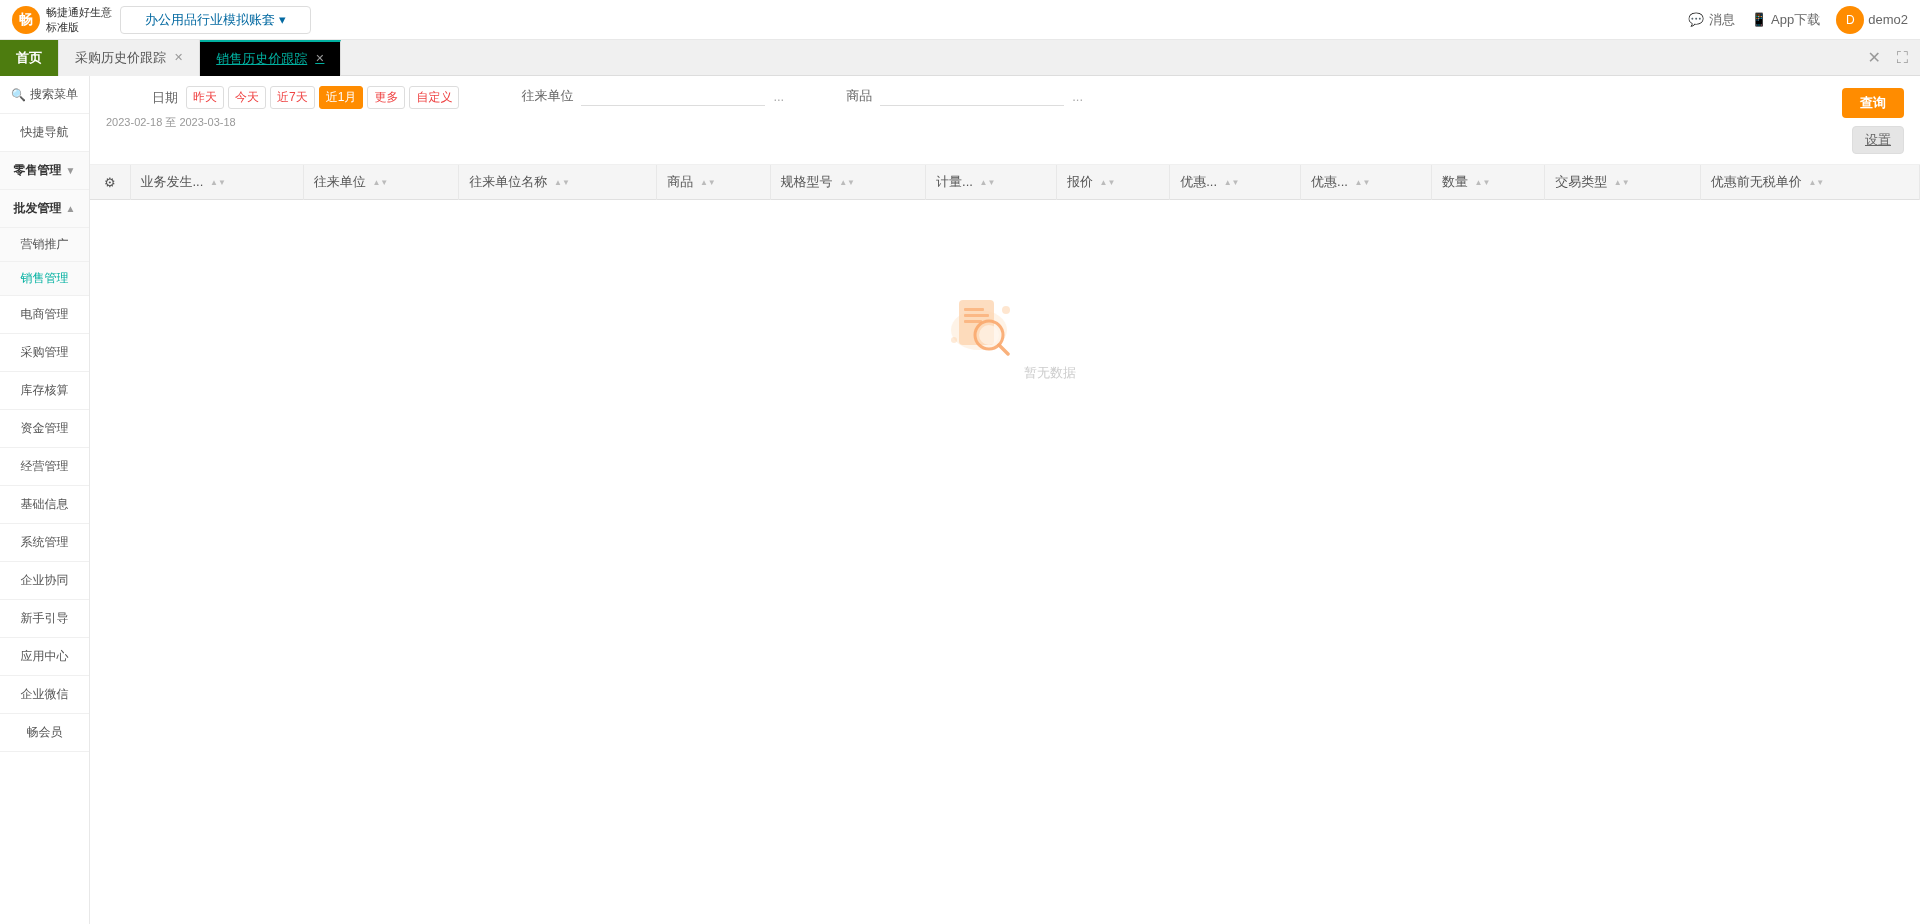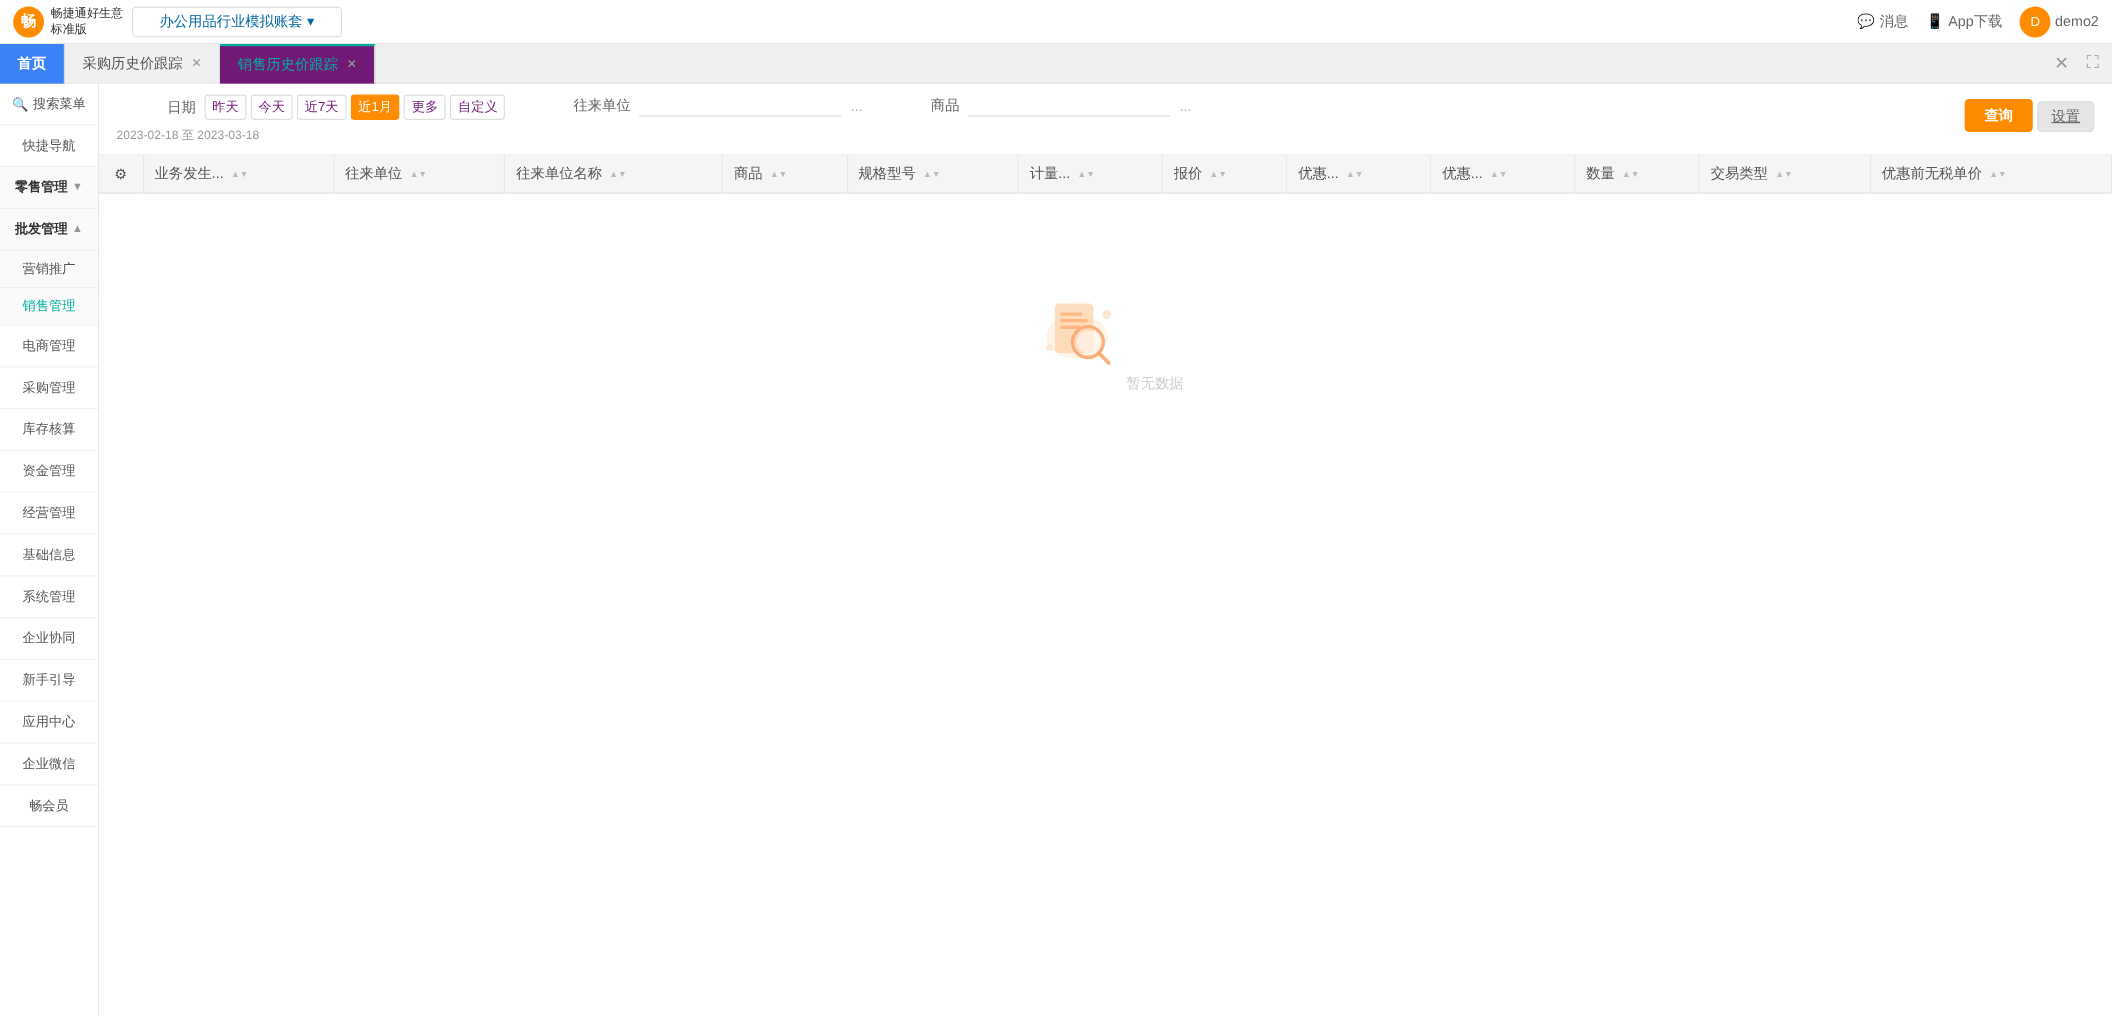--- a/index.html
+++ b/index.html
@@ -97,26 +97,27 @@
       align-items: center;
       padding: 0 16px;
       cursor: pointer;
       font-size: 13px;
       gap: 6px;
       border-right: 1px solid #ddd;
       background: #f0f0f0;
       color: #555;
     }
     .tab.active {
-      background: #701a75;
+      background: #000000;
       color: #00b0a0;
       border-top: 2px solid #00b0a0;
+      text-decoration: underline;
     }
     .tab.home {
-      background: #3b82f6;
+      background: #4d7c0f;
       color: #fff;
       font-weight: bold;
     }
     .tab-close {
       font-size: 11px;
       color: #999;
       cursor: pointer;
       margin-left: 2px;
     }
     .tabbar-actions {
@@ -266,21 +267,21 @@
       display: flex;
       align-items: center;
       gap: 4px;
     }
     .date-btn {
       padding: 2px 6px;
       border: 1px solid #ddd;
       border-radius: 3px;
       cursor: pointer;
       font-size: 12px;
-      color: #701a75;
+      color: #ef4444;
       background: #fff;
     }
     .date-btn.active {
       background: #ff8c00;
       color: #fff;
       border-color: #ff8c00;
     }
     .date-range-text {
       font-size: 11px;
       color: #999;
@@ -321,21 +322,21 @@
       border: 1px solid #ddd;
       border-radius: 4px;
       padding: 4px 12px;
       cursor: pointer;
       font-size: 13px;
       margin-top: 4px;
       text-decoration: underline;
     }
     .filter-buttons-col {
       display: flex;
-      flex-direction: row;
+      flex-direction: column;
       gap: 4px;
       align-items: flex-end;
       justify-content: flex-start;
       padding-top: 2px;
     }
 
     
     .table-area {
       flex: 1;
       overflow: auto;

